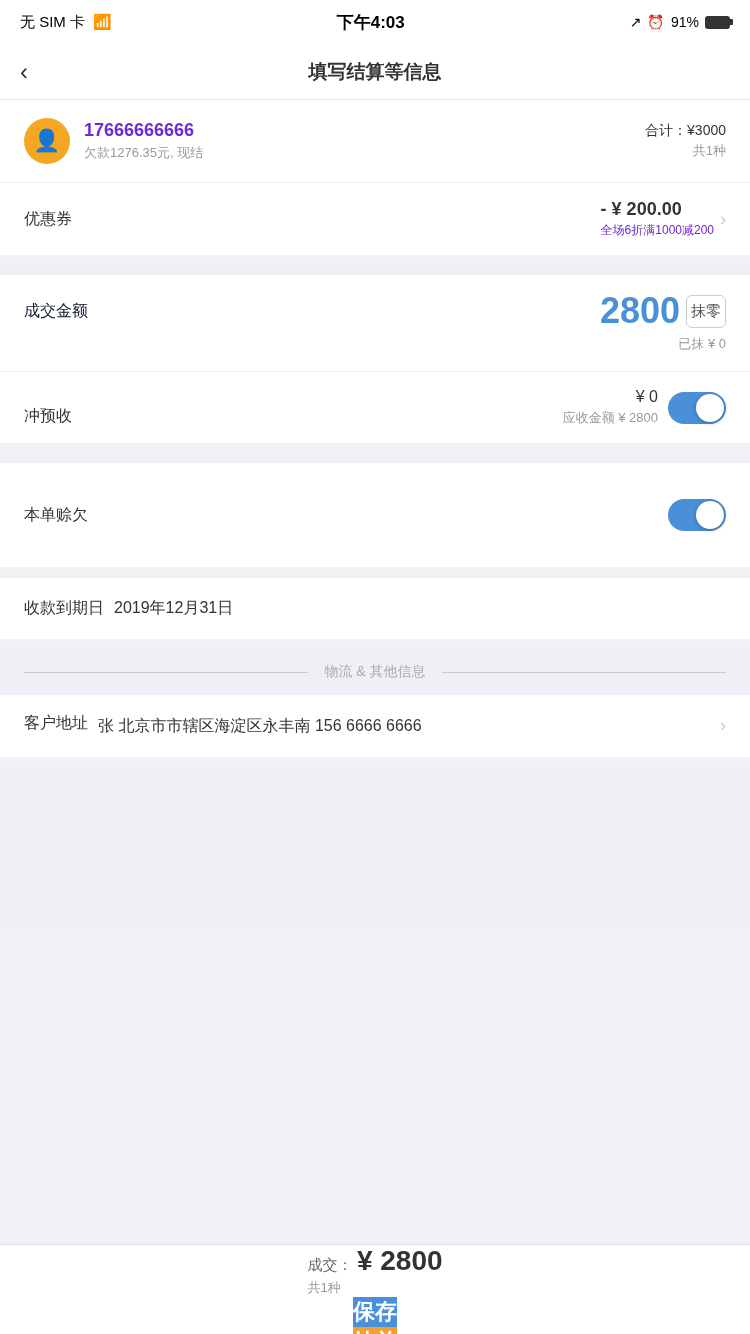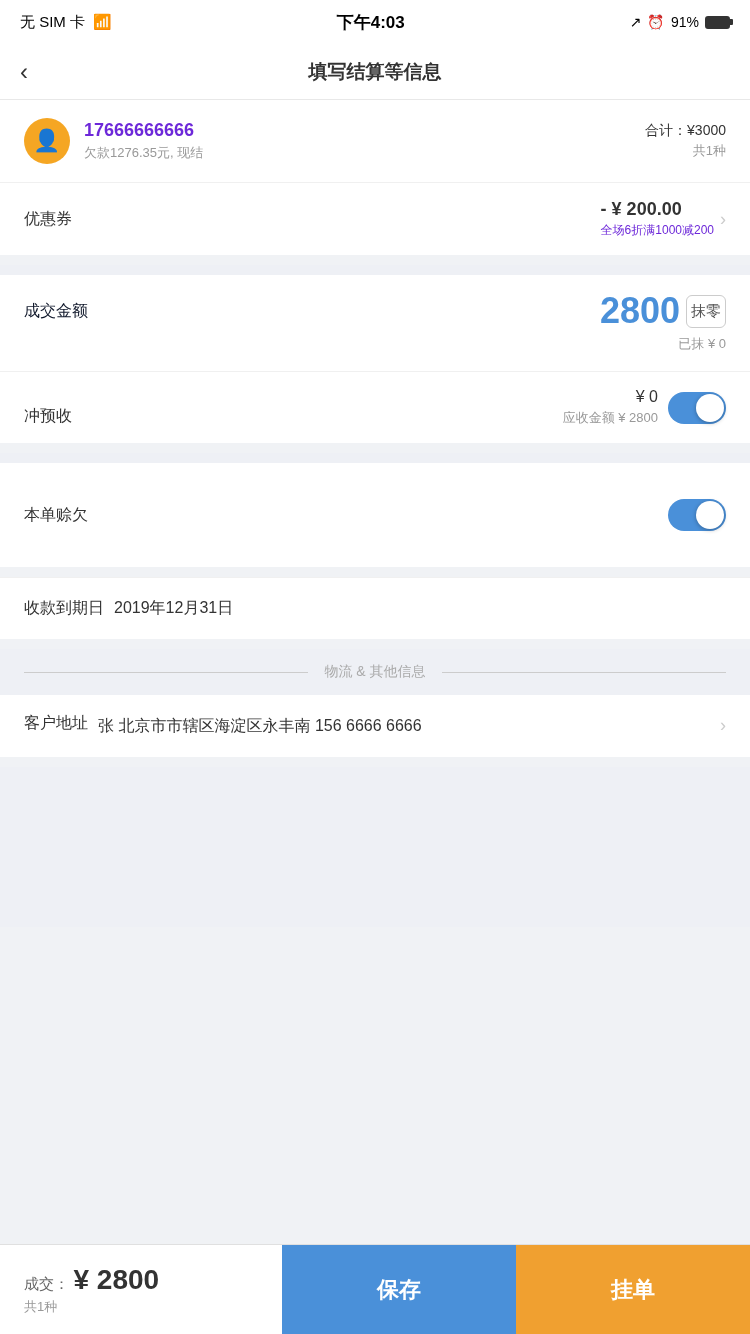--- a/index.html
+++ b/index.html
@@ -246,20 +246,21 @@
     .bottom-bar {
       position: fixed;
       bottom: 0;
       left: 0;
       width: 750px;
       height: 90px;
       background: #fff;
       display: flex;
       align-items: center;
       border-top: 1px solid #e0e0e0;
+      flex-direction: column;
     }
     .bottom-left {
       flex: 1;
       padding: 0 24px;
     }
     .bottom-deal-label { font-size: 15px; color: #666; }
     .bottom-deal-amount { font-size: 28px; font-weight: 700; color: #333; }
     .bottom-count { font-size: 13px; color: #999; margin-top: 2px; }
     .bottom-btn {
       height: 90px;

